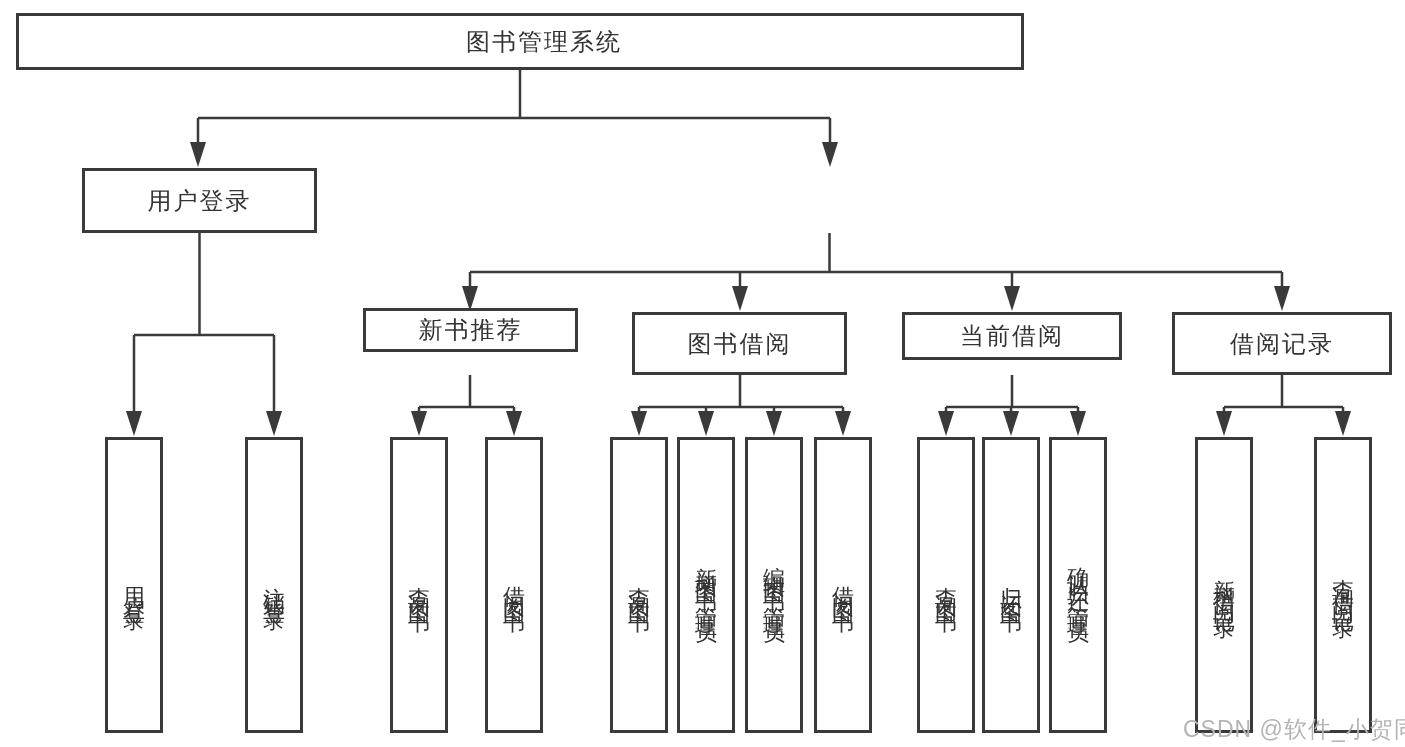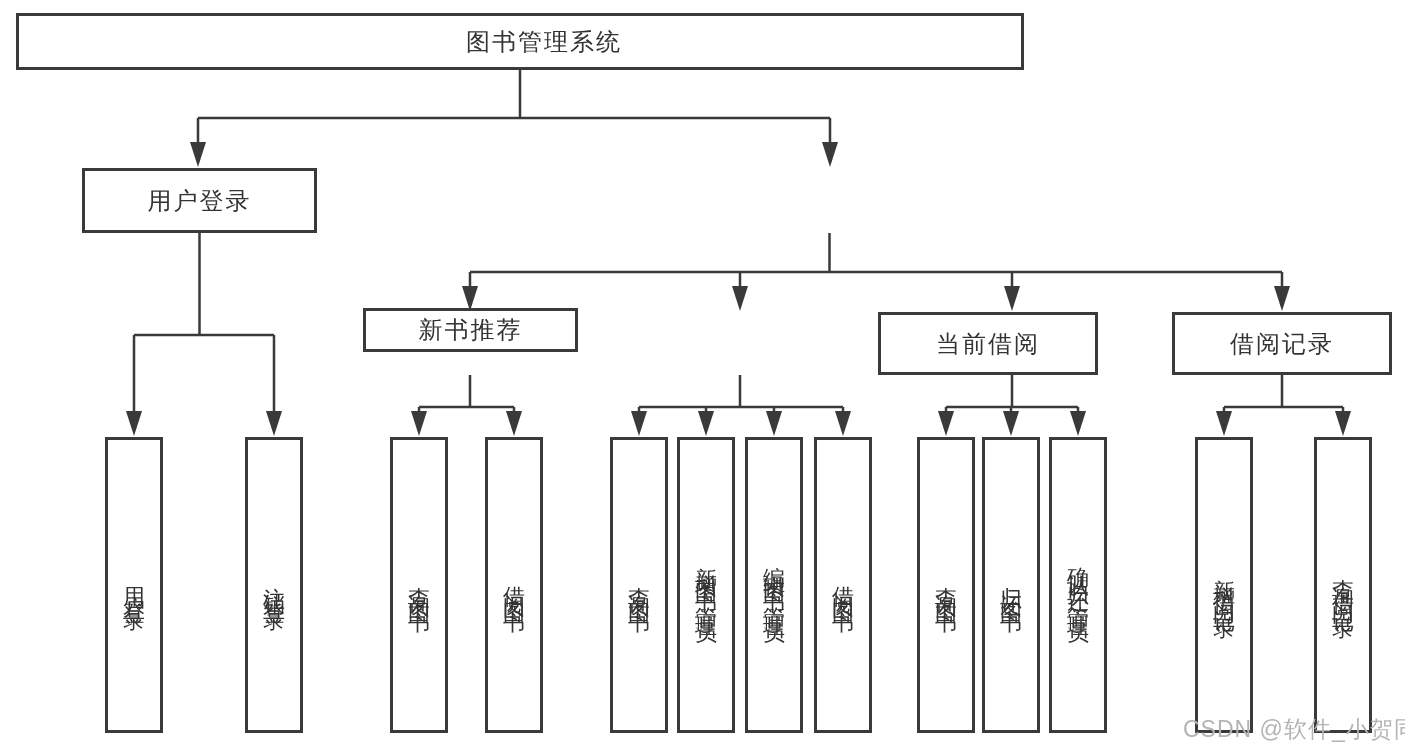--- a/index.html
+++ b/index.html
@@ -108,21 +108,24 @@
     <span>图书管理系统</span>
   </div>
 
   <div class="box" style="left:82px; top:168px; width:235px; height:65px;">
     <span>用户登录</span>
   </div>
 
   <div class="box" style="left:363px; top:308px; width:215px; height:44px;align-items:center;">
     <span>新书推荐</span>
   </div>
-  <div class="box" style="left:878px; top:312px; width:220px; height:63px;">
+  <div class="box" style="left:632px; top:312px; width:215px; height:63px;">
+    <span>图书借阅</span>
+  </div>
+  <div class="box" style="left:902px; top:312px; width:220px; height:48px;">
     <span>当前借阅</span>
   </div>
   <div class="box" style="left:1172px; top:312px; width:220px; height:63px;">
     <span>借阅记录</span>
   </div>
 
   <div class="leaf" style="left:105px;">
     <span>用户登录</span>
   </div>
   <div class="leaf" style="left:245px;">

